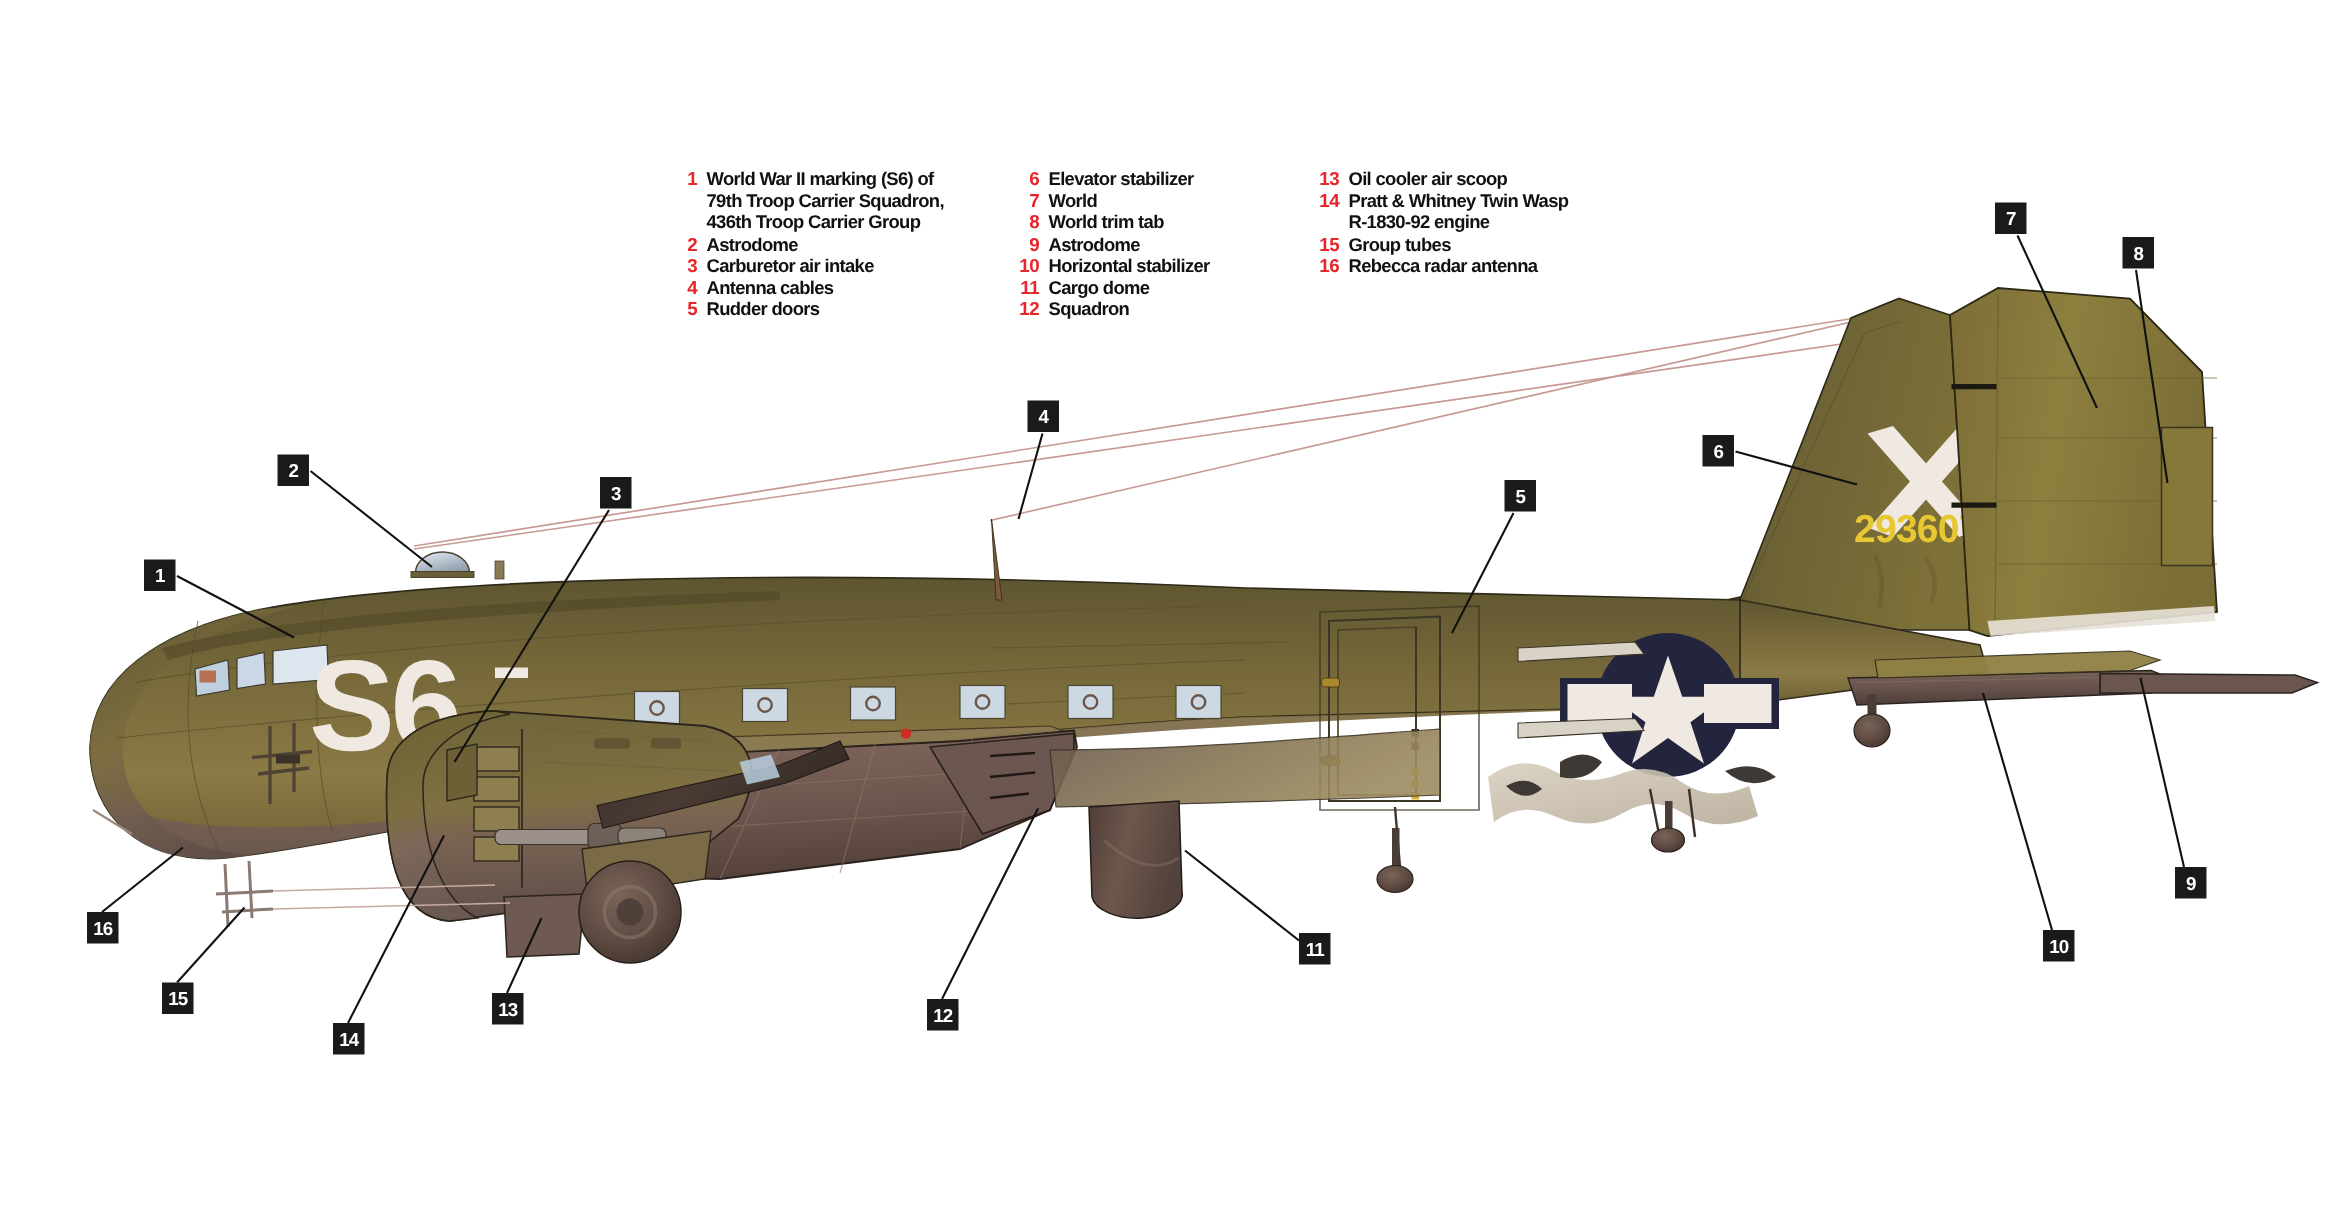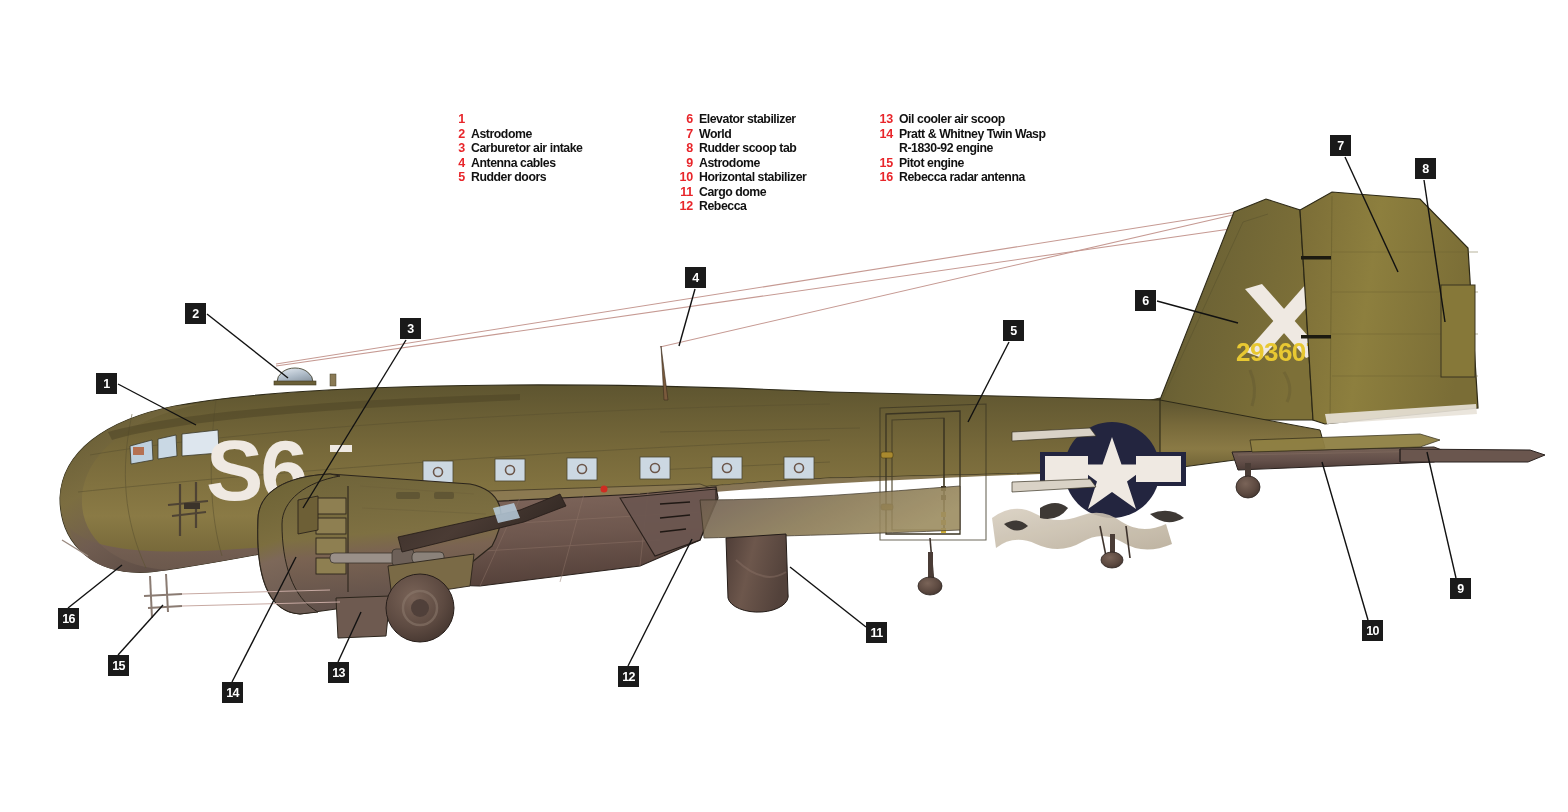--- a/index.html
+++ b/index.html
@@ -497,20 +497,23 @@
         <line x1="232" y1="682" x2="296" y2="557"></line>
         <line x1="118" y1="655" x2="163" y2="605"></line>
         <line x1="68" y1="608" x2="122" y2="565"></line>
       </g>
   </svg>
 
   <div id="legend">
     <div class="legend-col col-1">
         <div class="legend-row">
           <span class="legend-num">1</span>
+          <span class="legend-text">World War II marking (S6) of
+79th Troop Carrier Squadron,
+436th Troop Carrier Group</span>
         </div>
         <div class="legend-row">
           <span class="legend-num">2</span>
           <span class="legend-text">Astrodome</span>
         </div>
         <div class="legend-row">
           <span class="legend-num">3</span>
           <span class="legend-text">Carburetor air intake</span>
         </div>
         <div class="legend-row">
@@ -526,52 +529,52 @@
         <div class="legend-row">
           <span class="legend-num">6</span>
           <span class="legend-text">Elevator stabilizer</span>
         </div>
         <div class="legend-row">
           <span class="legend-num">7</span>
           <span class="legend-text">World</span>
         </div>
         <div class="legend-row">
           <span class="legend-num">8</span>
-          <span class="legend-text">Rudder scoop tab</span>
+          <span class="legend-text">World trim tab</span>
         </div>
         <div class="legend-row">
           <span class="legend-num">9</span>
           <span class="legend-text">Astrodome</span>
         </div>
         <div class="legend-row">
           <span class="legend-num">10</span>
           <span class="legend-text">Horizontal stabilizer</span>
         </div>
         <div class="legend-row">
           <span class="legend-num">11</span>
           <span class="legend-text">Cargo dome</span>
         </div>
         <div class="legend-row">
           <span class="legend-num">12</span>
-          <span class="legend-text">Rebecca</span>
+          <span class="legend-text">Squadron</span>
         </div>
       </div>
     <div class="legend-col col-3">
         <div class="legend-row">
           <span class="legend-num">13</span>
           <span class="legend-text">Oil cooler air scoop</span>
         </div>
         <div class="legend-row">
           <span class="legend-num">14</span>
           <span class="legend-text">Pratt &amp; Whitney Twin Wasp
 R-1830-92 engine</span>
         </div>
         <div class="legend-row">
           <span class="legend-num">15</span>
-          <span class="legend-text">Pitot engine</span>
+          <span class="legend-text">Group tubes</span>
         </div>
         <div class="legend-row">
           <span class="legend-num">16</span>
           <span class="legend-text">Rebecca radar antenna</span>
         </div>
       </div>
   </div>
 
   <div id="callout-layer">
       <div class="callout" style="left: 96px; top: 373px;">1</div>

